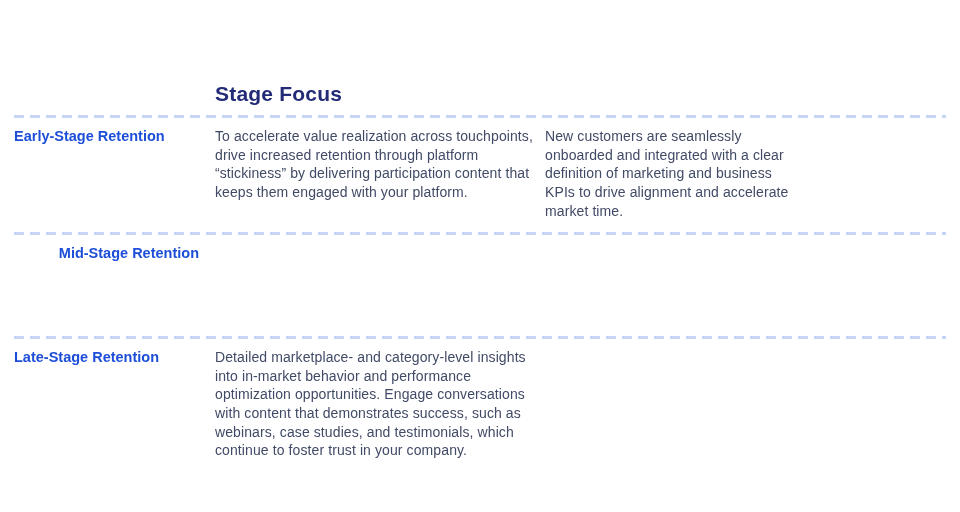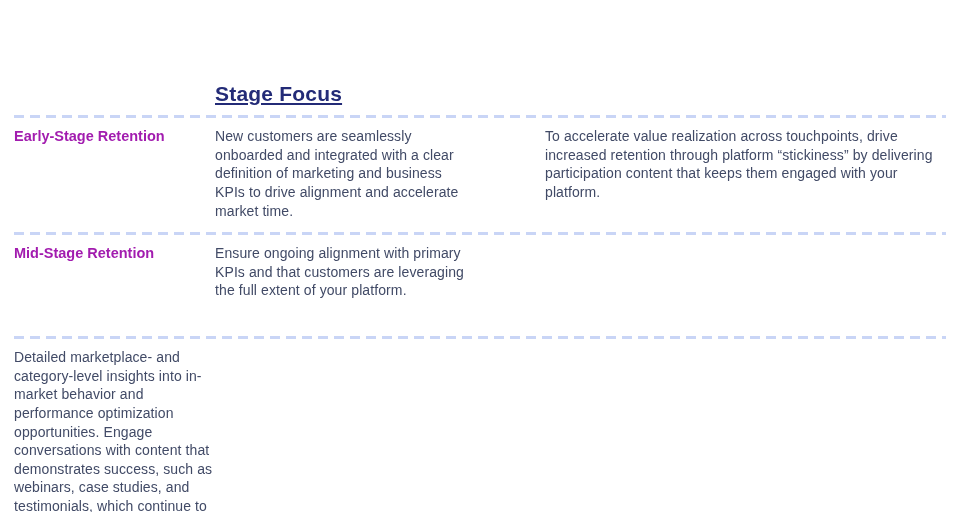--- a/index.html
+++ b/index.html
@@ -19,33 +19,32 @@
     grid-template-columns: 201px 330px 1fr;
     align-items: start;
   }
   .header-row { padding-bottom: 10px; }
   .header-cell {
     font-size: 21px;
     font-weight: 700;
     letter-spacing: 0.2px;
     color: #232b77;
     line-height: 1.1;
-    text-decoration: underline;
   }
   .divider {
     height: 3px;
     background: repeating-linear-gradient(90deg, #c9d5f6 0 10px, transparent 10px 16px);
   }
   .body-row { padding: 9px 0 12px 0; }
   .row-1 .body-row-inner { min-height: 88px; }
-  .row-2 .body-row-inner { min-height: 80px; }
+  .row-2 .body-row-inner { min-height: 80px; text-align: right; }
   .stage-label {
     font-size: 14.5px;
     font-weight: 700;
-    color: #a21caf;
+    color: #1d4ed8;
     line-height: 1.3;
     padding-right: 16px;
   }
   .body-text {
     font-size: 14px;
     font-weight: 400;
     color: #414a66;
     line-height: 1.33;
     letter-spacing: 0.1px;
   }
@@ -61,36 +60,36 @@
     <div class="grid-row header-row">
       <div class="header-cell"></div>
       <div class="header-cell">Stage Focus</div>
     </div>
 
     <div class="divider"></div>
 
     <div class="body-row row-1">
       <div class="grid-row body-row-inner">
         <div class="stage-label">Early-Stage Retention</div>
+        <div class="body-text content-objective-cell">To accelerate value realization across touchpoints, drive increased retention through platform “stickiness” by delivering participation content that keeps them engaged with your platform.</div>
         <div class="body-text stage-focus-cell">New customers are seamlessly onboarded and integrated with a clear definition of marketing and business KPIs to drive alignment and accelerate market time.</div>
-        <div class="body-text content-objective-cell">To accelerate value realization across touchpoints, drive increased retention through platform “stickiness” by delivering participation content that keeps them engaged with your platform.</div>
       </div>
     </div>
 
     <div class="divider"></div>
 
     <div class="body-row row-2">
       <div class="grid-row body-row-inner">
         <div class="stage-label">Mid-Stage Retention</div>
-        <div class="body-text stage-focus-cell">Ensure ongoing alignment with primary KPIs and that customers are leveraging the full extent of your platform.</div>
       </div>
     </div>
 
     <div class="divider"></div>
 
     <div class="body-row row-3">
       <div class="grid-row body-row-inner">
+        <div class="stage-label">Late-Stage Retention</div>
         <div class="body-text content-objective-cell">Detailed marketplace- and category-level insights into in-market behavior and performance optimization opportunities. Engage conversations with content that demonstrates success, such as webinars, case studies, and testimonials, which continue to foster trust in your company.</div>
       </div>
     </div>
 
   </div>
 </div>
 
 </body></html>

